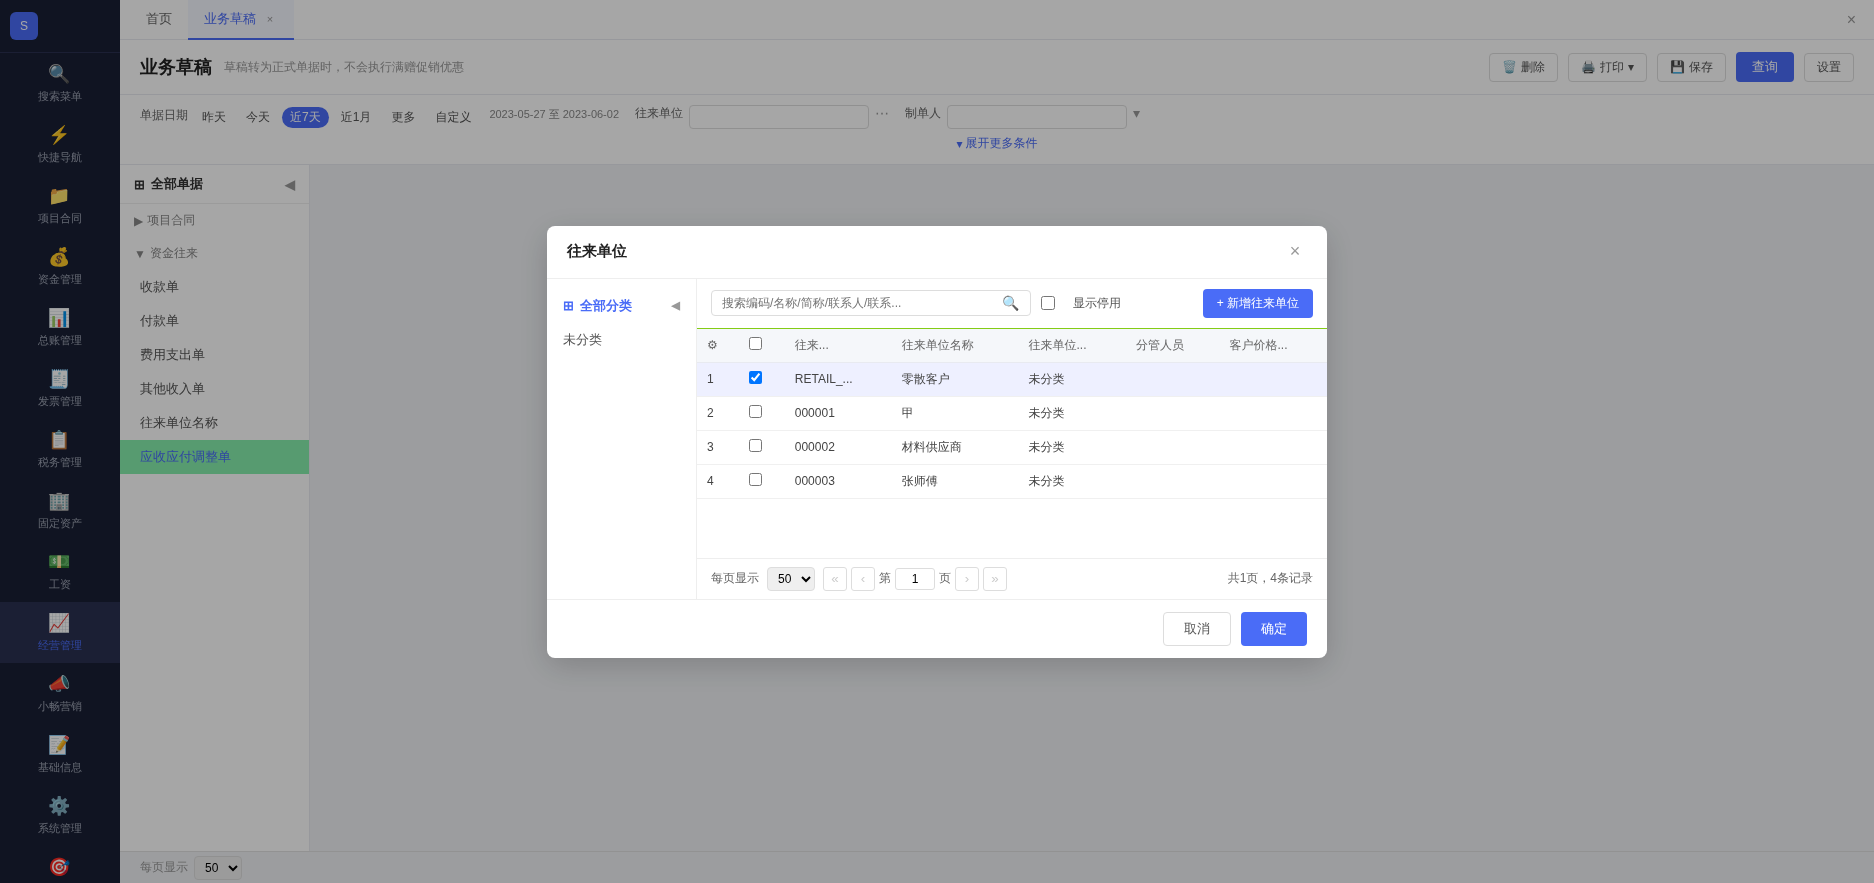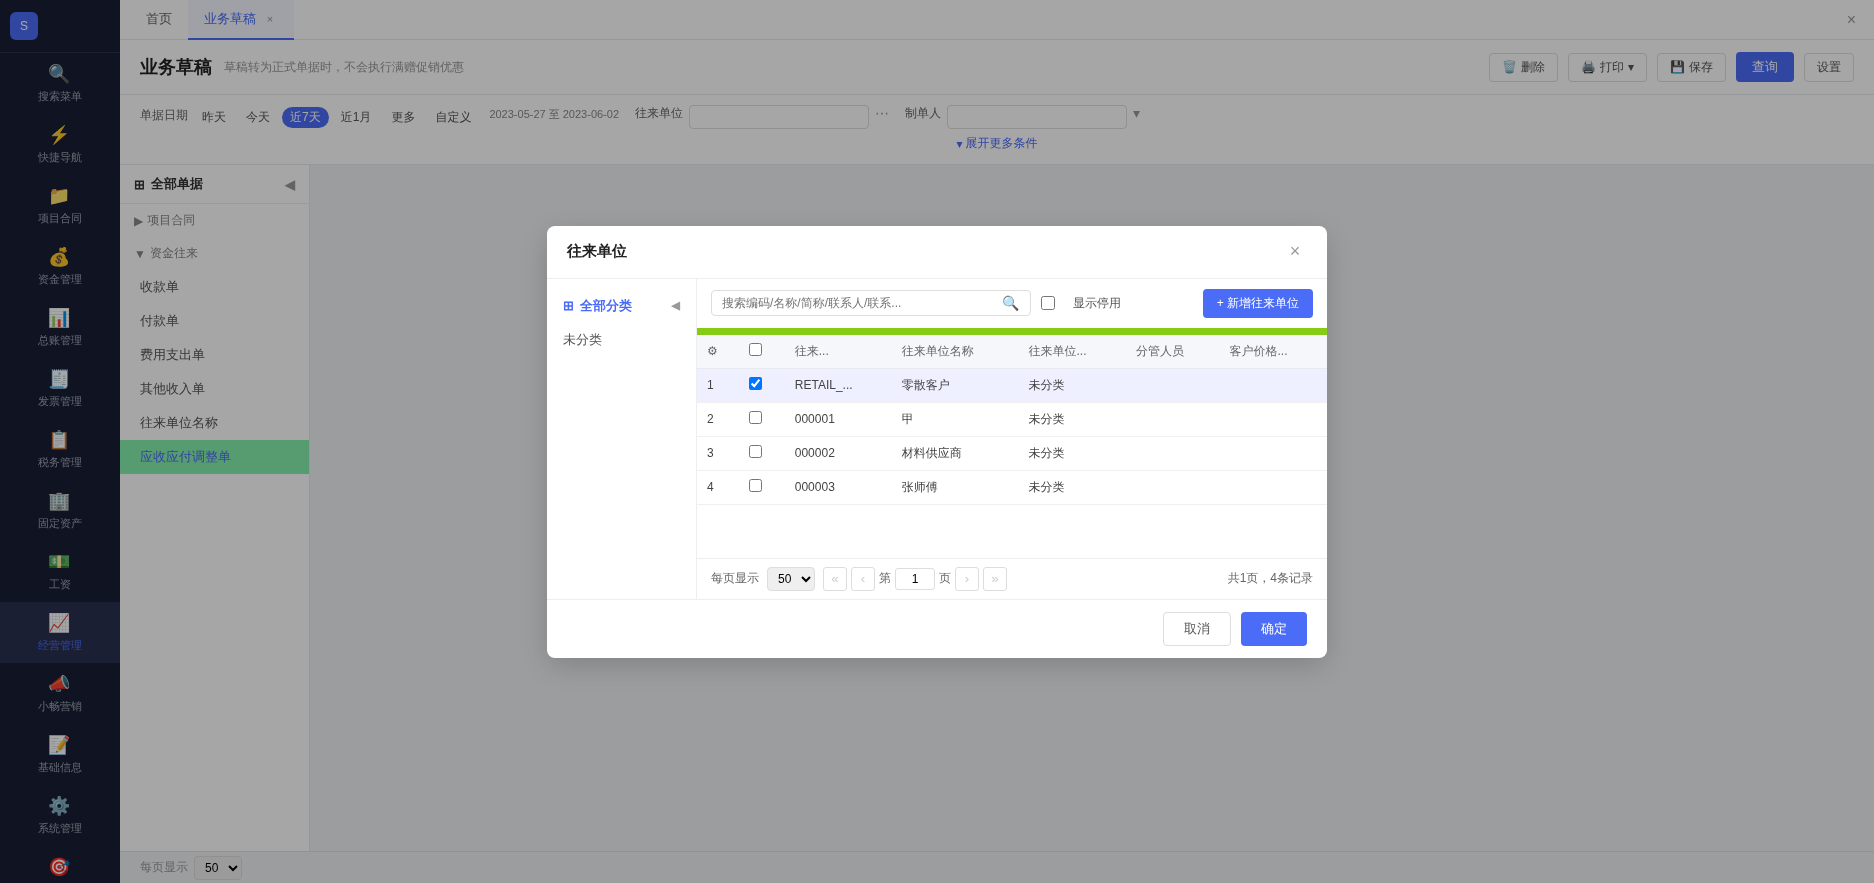--- a/index.html
+++ b/index.html
@@ -225,21 +225,21 @@
       color: #555;
       cursor: pointer;
       display: flex;
       align-items: center;
       gap: 6px;
     }
     .modal-sidebar-item.active { color: #4a6cf7; font-weight: 600; }
     .modal-content { flex: 1; display: flex; flex-direction: column; overflow: hidden; }
     .modal-toolbar {
       padding: 10px 14px;
-      border-bottom: 7px solid #84cc16;
+      border-bottom: 1px solid #84cc16;
       display: flex;
       align-items: center;
       gap: 10px;
     }
     .modal-search {
       display: flex;
       align-items: center;
       border: 1px solid #ddd;
       border-radius: 4px;
       padding: 4px 10px;

